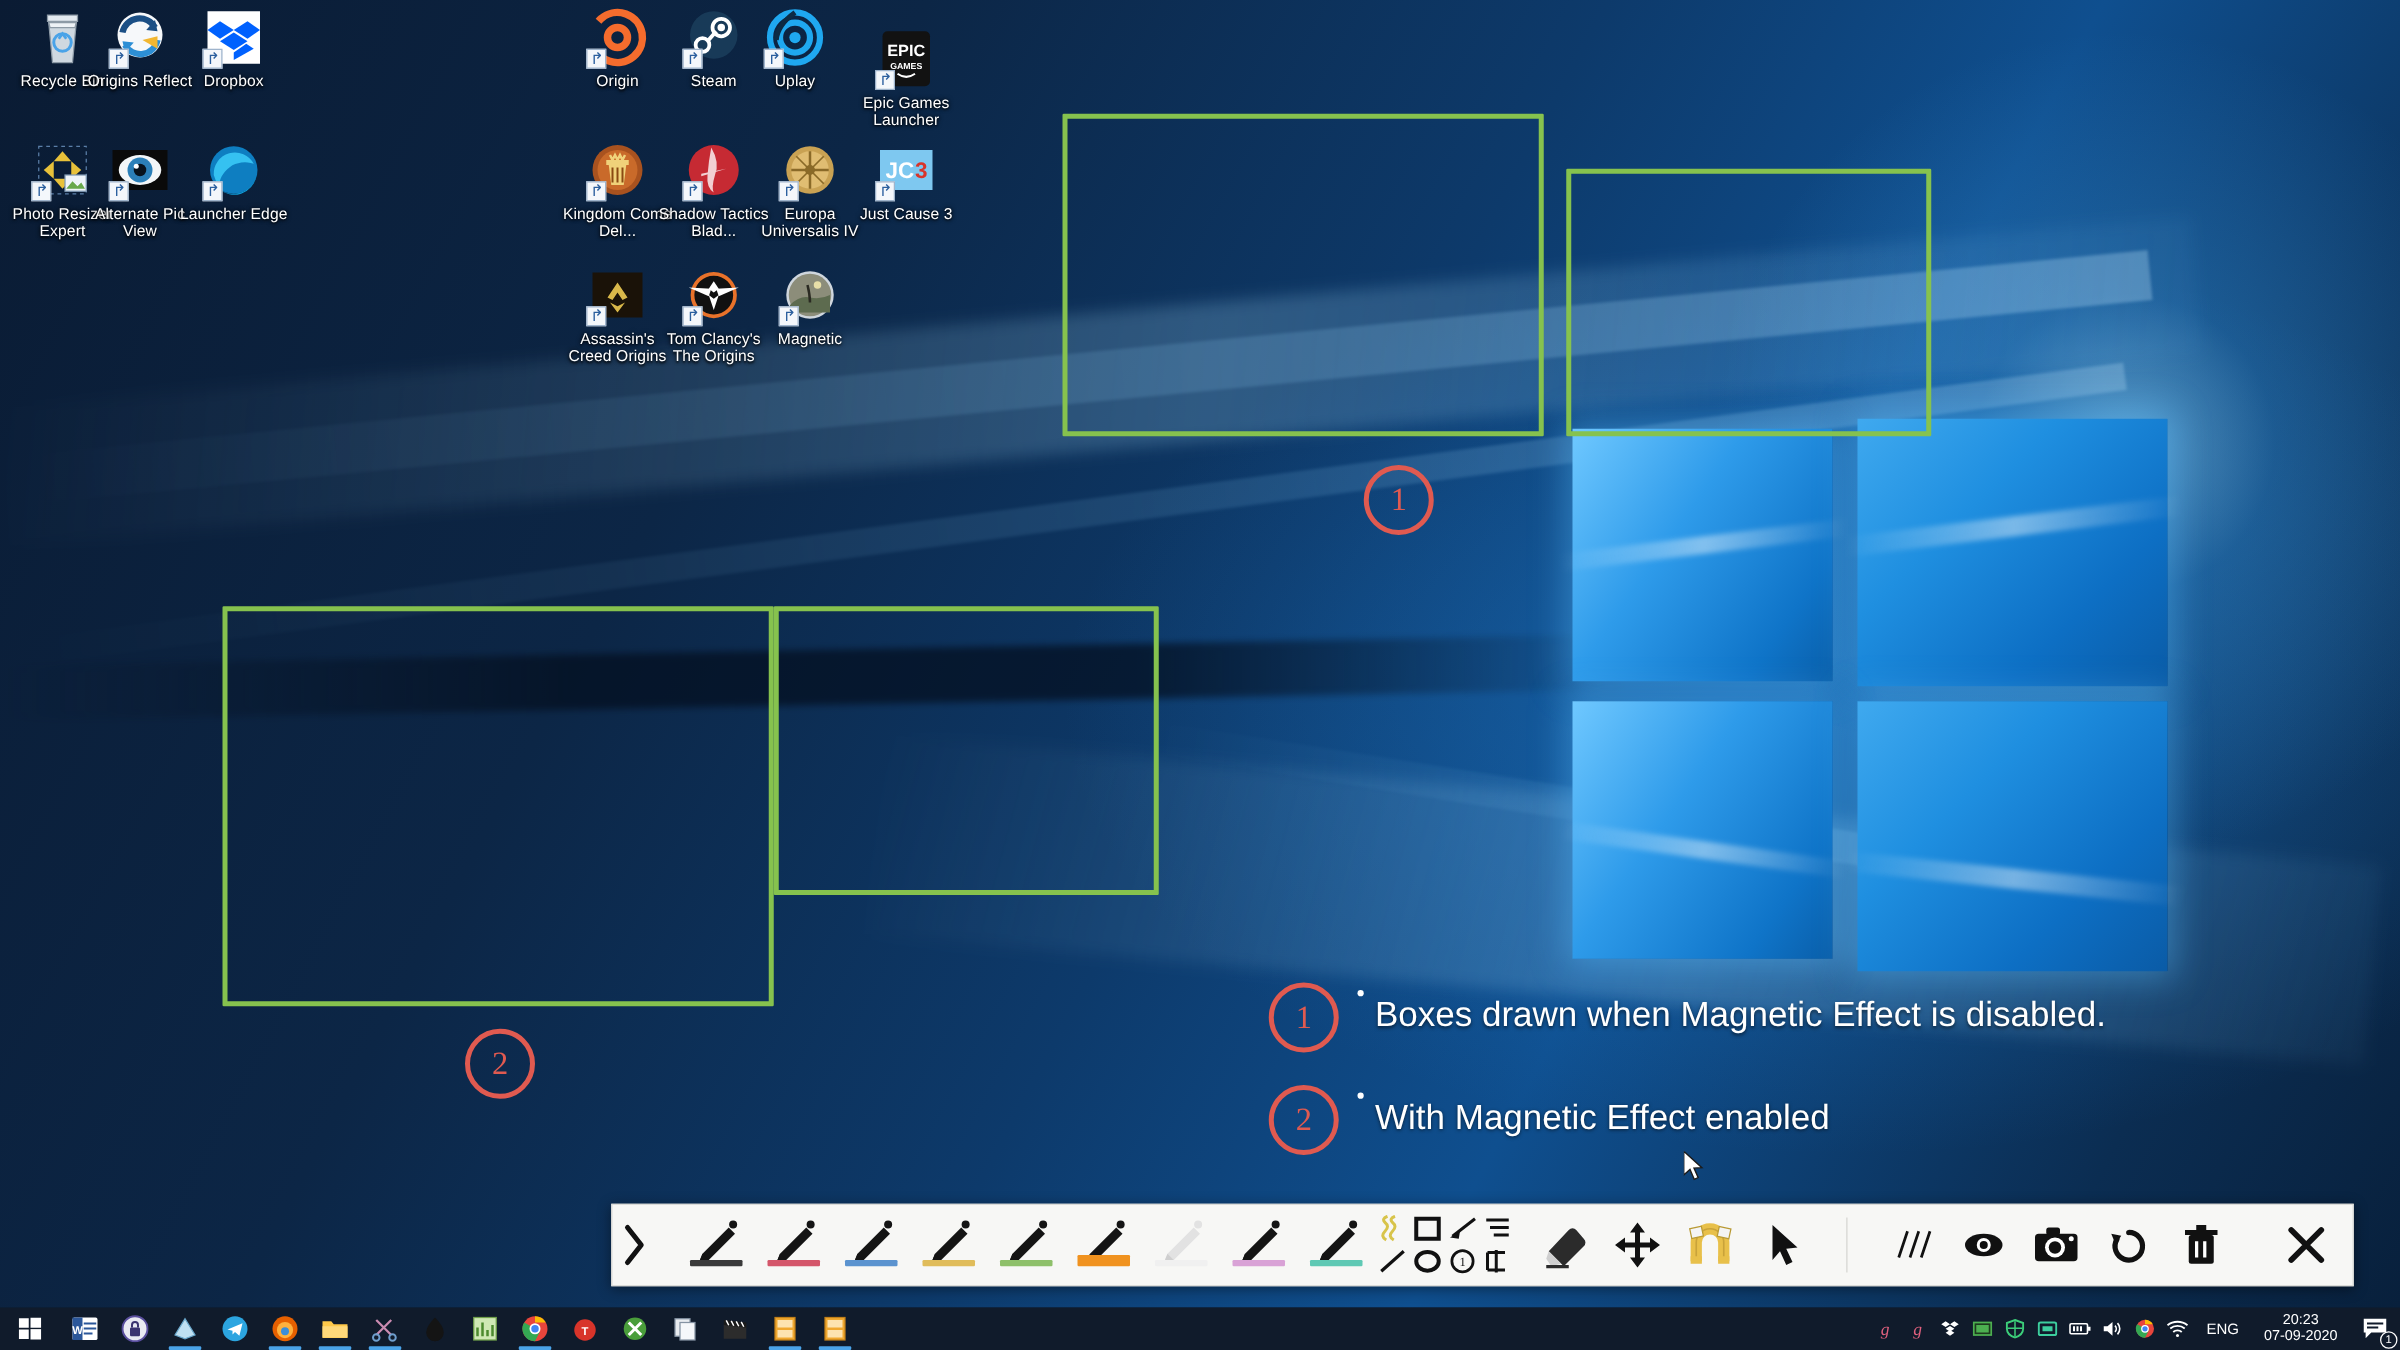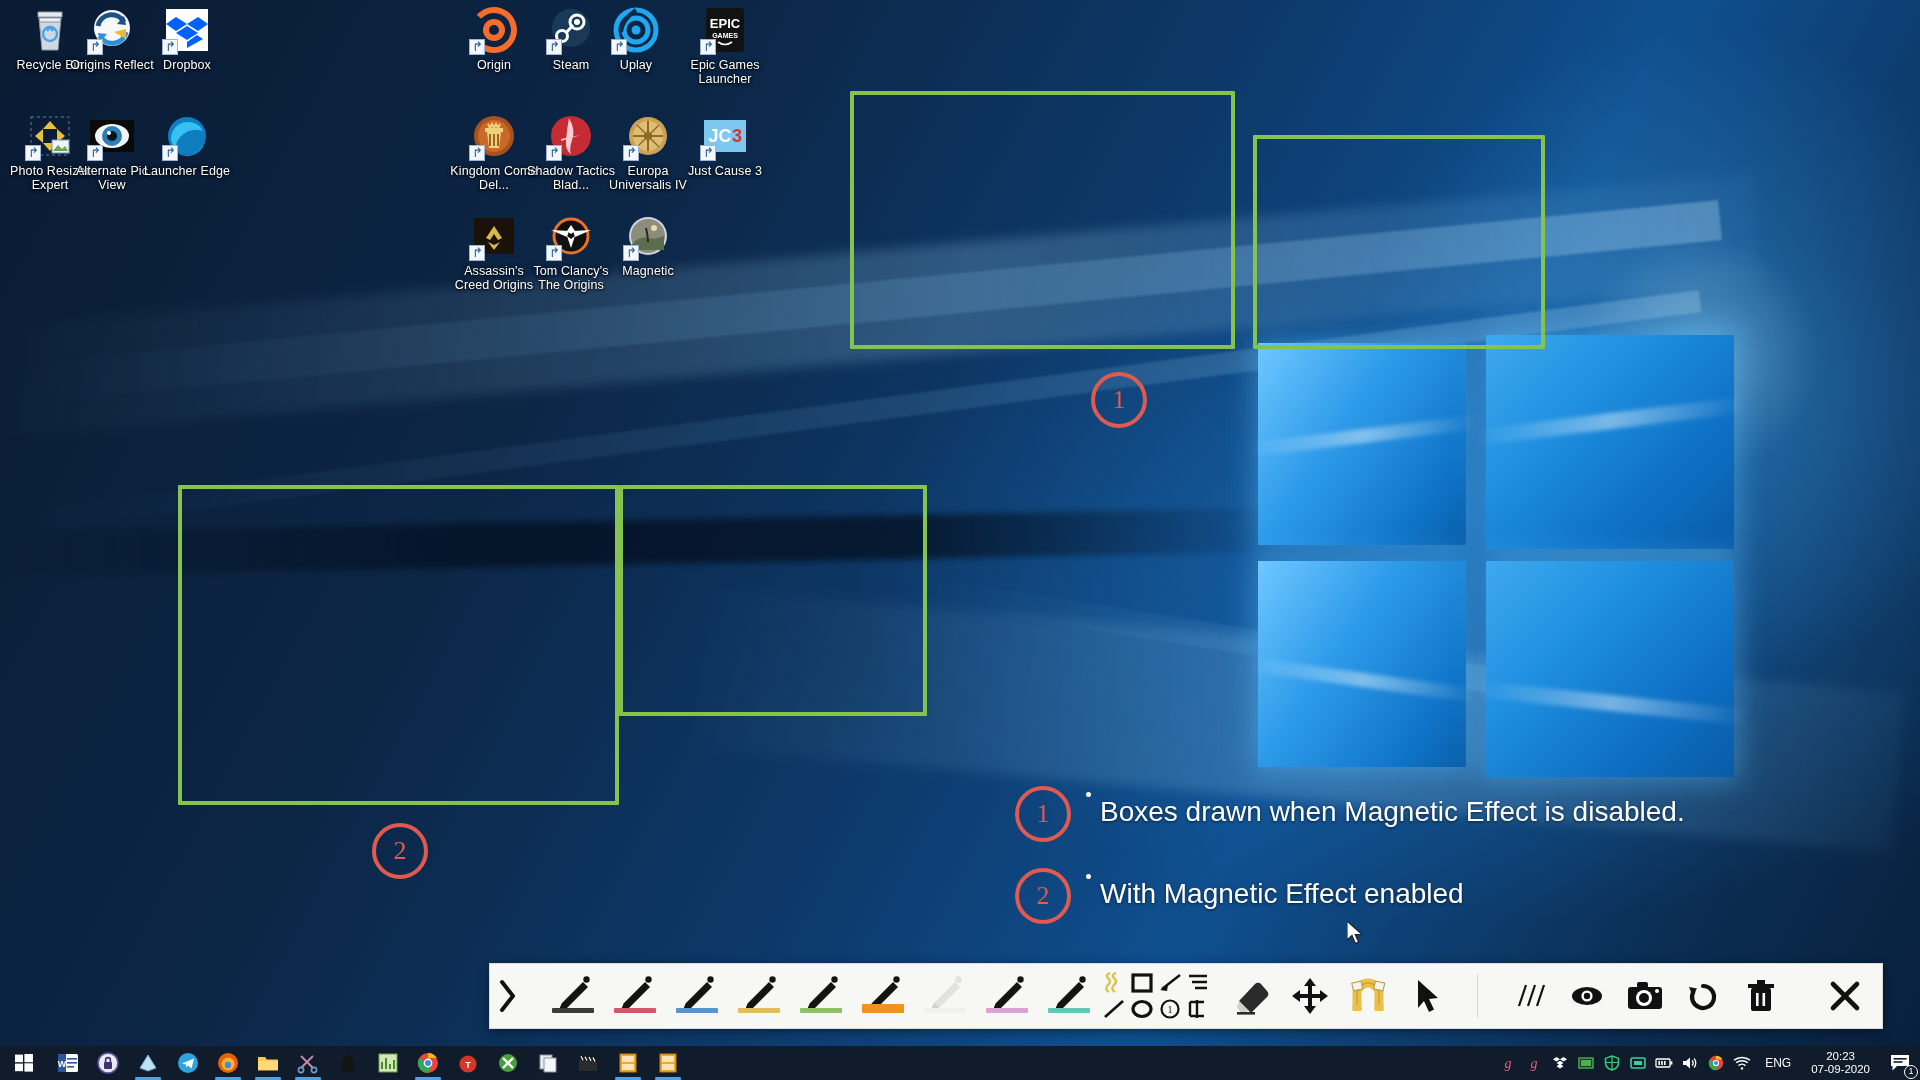--- a/index.html
+++ b/index.html
@@ -198,21 +198,21 @@
     </div>
     <div class="dicon" style="left: 588px; top: 6px;">
       <div class="glyph"><svg width="48" height="48" viewBox="0 0 48 48">
           <circle cx="24" cy="24" r="20" fill="none" stroke="#1fa8f0" stroke-width="5"></circle>
           <circle cx="24" cy="24" r="12" fill="none" stroke="#1fa8f0" stroke-width="5"></circle>
           <circle cx="24" cy="24" r="4.5" fill="#1fa8f0"></circle>
           <path d="M24 4 Q10 14 9 26" fill="none" stroke="#0d2b44" stroke-width="4"></path>
         </svg><span class="shortcut"></span></div>
       <div class="lbl">Uplay</div>
     </div>
-    <div class="dicon" style="left: 677px; top: 6px;">
+    <div class="dicon" style="left: 677px; top: 23px;">
       <div class="glyph"><svg width="48" height="48" viewBox="0 0 48 48">
           <rect x="5" y="2" width="38" height="44" rx="4" fill="#121212"></rect>
           <text x="24" y="22" font-size="13" font-family="Liberation Sans" font-weight="bold" fill="#fff" text-anchor="middle">EPIC</text>
           <text x="24" y="32" font-size="7" font-family="Liberation Sans" font-weight="bold" fill="#fff" text-anchor="middle">GAMES</text>
           <path d="M17 36 q7 5 14 0" stroke="#fff" stroke-width="1.6" fill="none"></path>
         </svg><span class="shortcut"></span></div>
       <div class="lbl">Epic Games Launcher</div>
     </div>
     <div class="dicon" style="left: 446px; top: 112px;">
       <div class="glyph"><svg width="48" height="48" viewBox="0 0 48 48">

